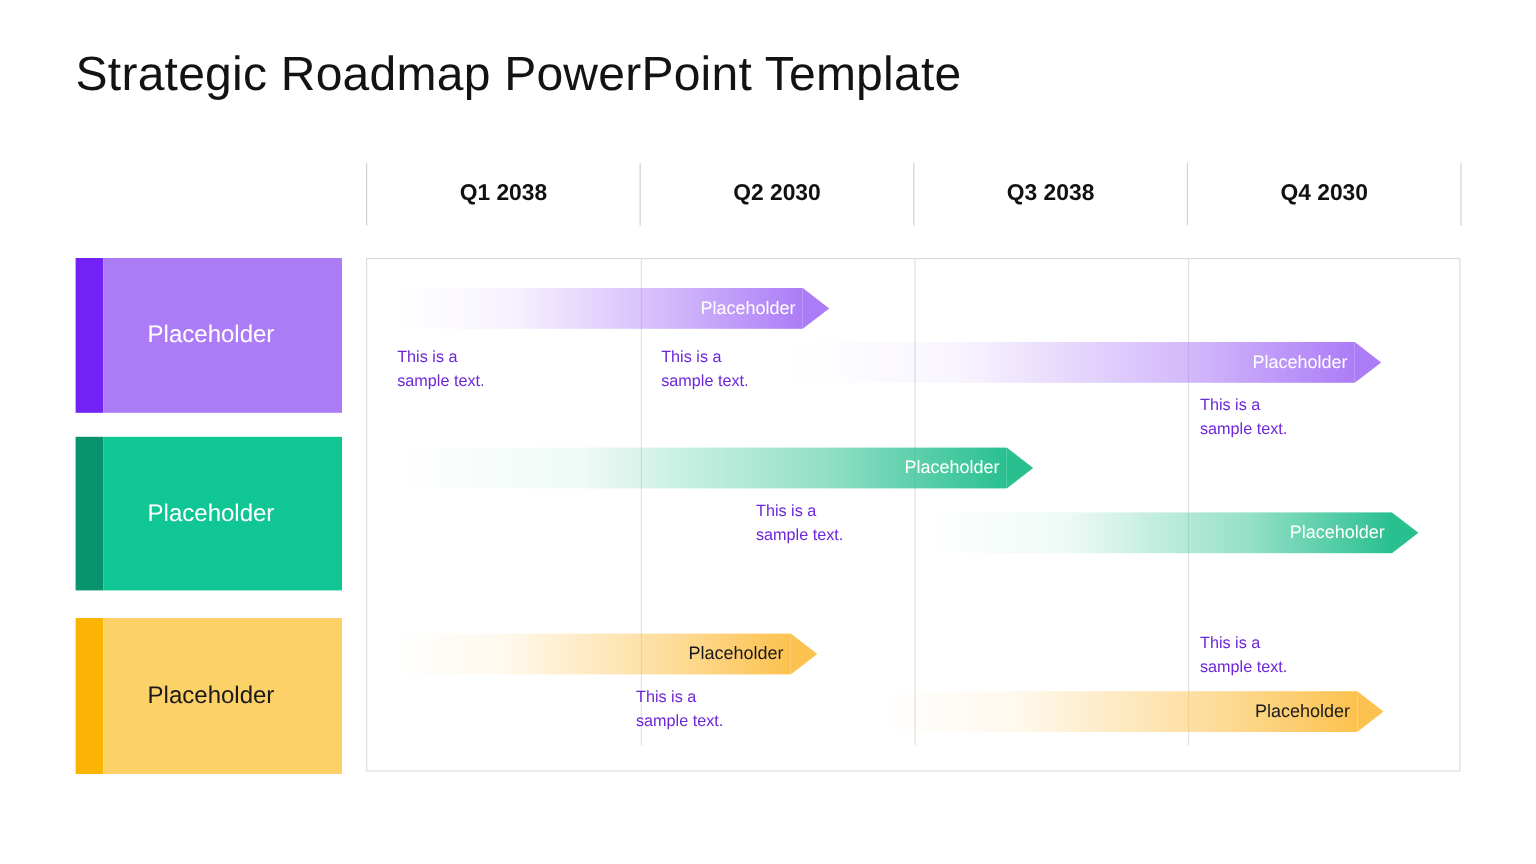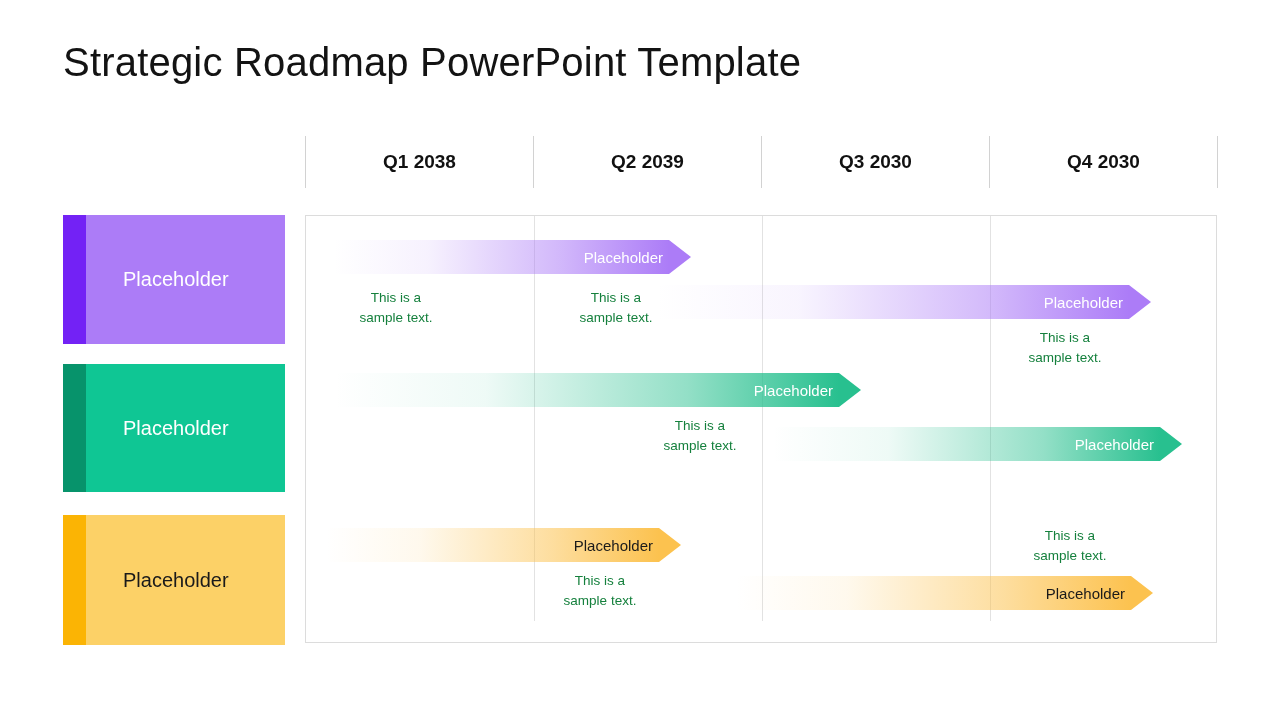--- a/index.html
+++ b/index.html
@@ -141,41 +141,40 @@
     font-size: 15px;
     white-space: nowrap;
     line-height: 1;
   }
 
   
   .caption {
     position: absolute;
     font-size: 13.5px;
     line-height: 1.45;
-    color: #15803d;
-    text-align: center;
+    color: #6d28d9;
     white-space: pre-line;
   }
 </style>
 </head>
 <body>
 
 <div class="slide">
 
   <div class="slide-title">Strategic Roadmap PowerPoint Template</div>
 
   <div class="header-band">
     <div class="header-cell" style="left:0px; width:228px;">
       <span class="header-label">Q1 2038</span>
     </div>
     <div class="header-cell" style="left:228px; width:228px;">
-      <span class="header-label">Q2 2039</span>
+      <span class="header-label">Q2 2030</span>
     </div>
     <div class="header-cell" style="left:456px; width:228px;">
-      <span class="header-label">Q3 2030</span>
+      <span class="header-label">Q3 2038</span>
     </div>
     <div class="header-cell" style="left:684px; width:228px;justify-content:center;">
       <span class="header-label">Q4 2030</span>
     </div>
     <div class="header-cell last-edge" style="left:912px;"></div>
   </div>
 
   <div class="cat-block" style="top:215px; height:129px;">
     <div class="cat-stripe" style="background:#7322f5;"></div>
     <div class="cat-body" style="background:#ac7cf7;">

